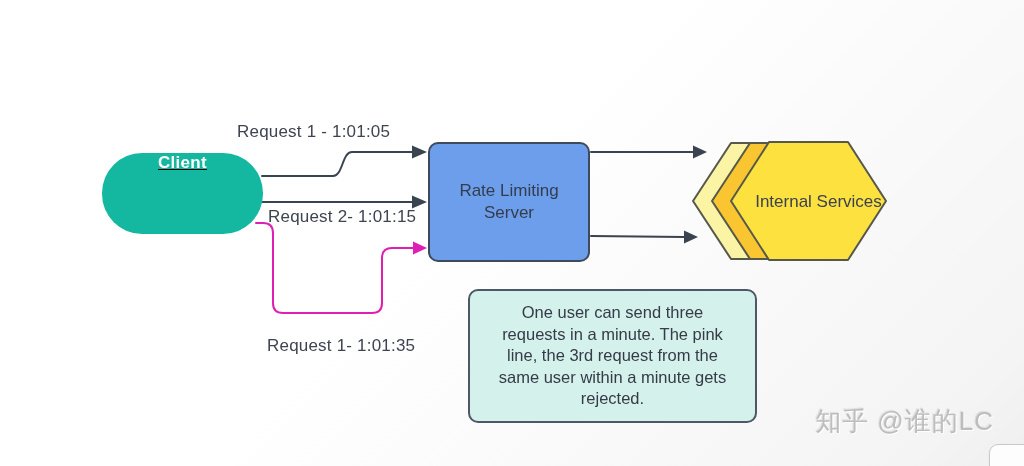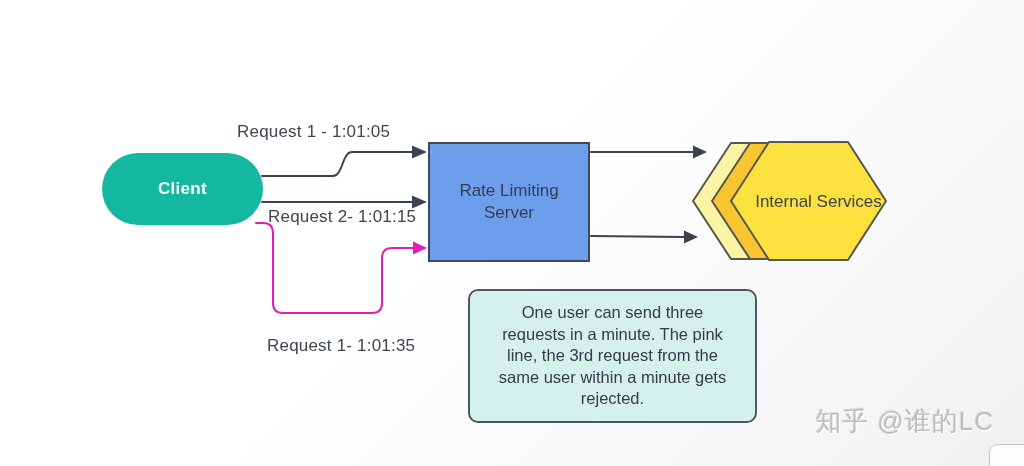--- a/index.html
+++ b/index.html
@@ -18,40 +18,41 @@
     position: absolute;
     left: 0; top: 0;
     width: 1024px; height: 466px;
     z-index: 1;
   }
 
   
   .node-client {
     position: absolute;
     left: 102px; top: 153px;
-    width: 161px; height: 72px;
+    width: 161px; height: 81px;
     background: #14b8a0;
     border-radius: 40px;
-    display: flex; align-items: center; justify-content: center;
+    display: flex; align-items: flex-start; justify-content: center;
     z-index: 2;
+    text-decoration: underline;
   }
   .node-client .label {
     color: #ffffff;
     font-size: 17px;
     font-weight: bold;
     letter-spacing: 0.3px;
   }
 
   .node-server {
     position: absolute;
     left: 428px; top: 142px;
     width: 162px; height: 120px;
     background: #6d9eeb;
     border: 2px solid #3f4a5c;
-    border-radius: 0;
+    border-radius: 10px;
     display: flex; align-items: center; justify-content: center;
     text-align: center;
     z-index: 2;
   }
   .node-server .label {
     color: #343d4e;
     font-size: 17px;
     line-height: 22px;
     width: 125px;
   }

